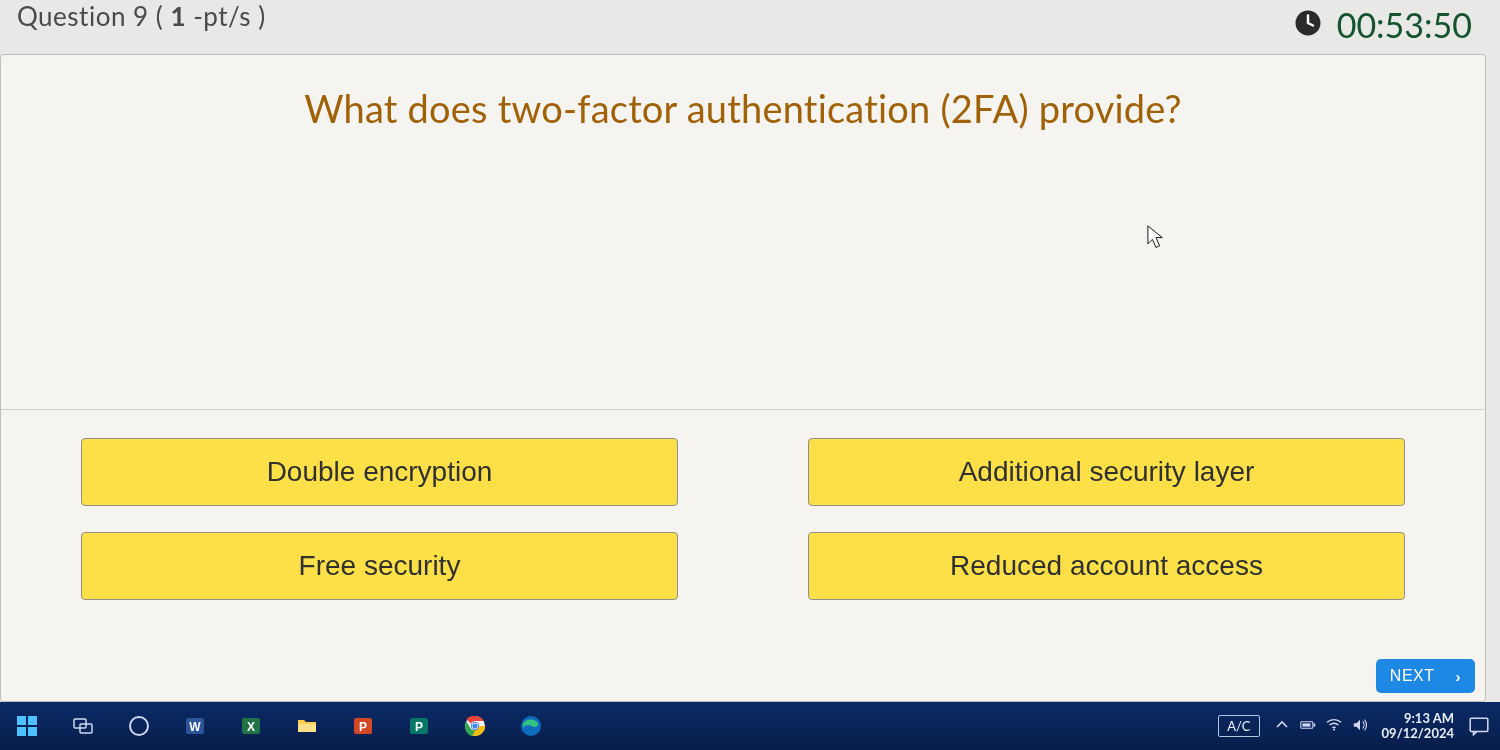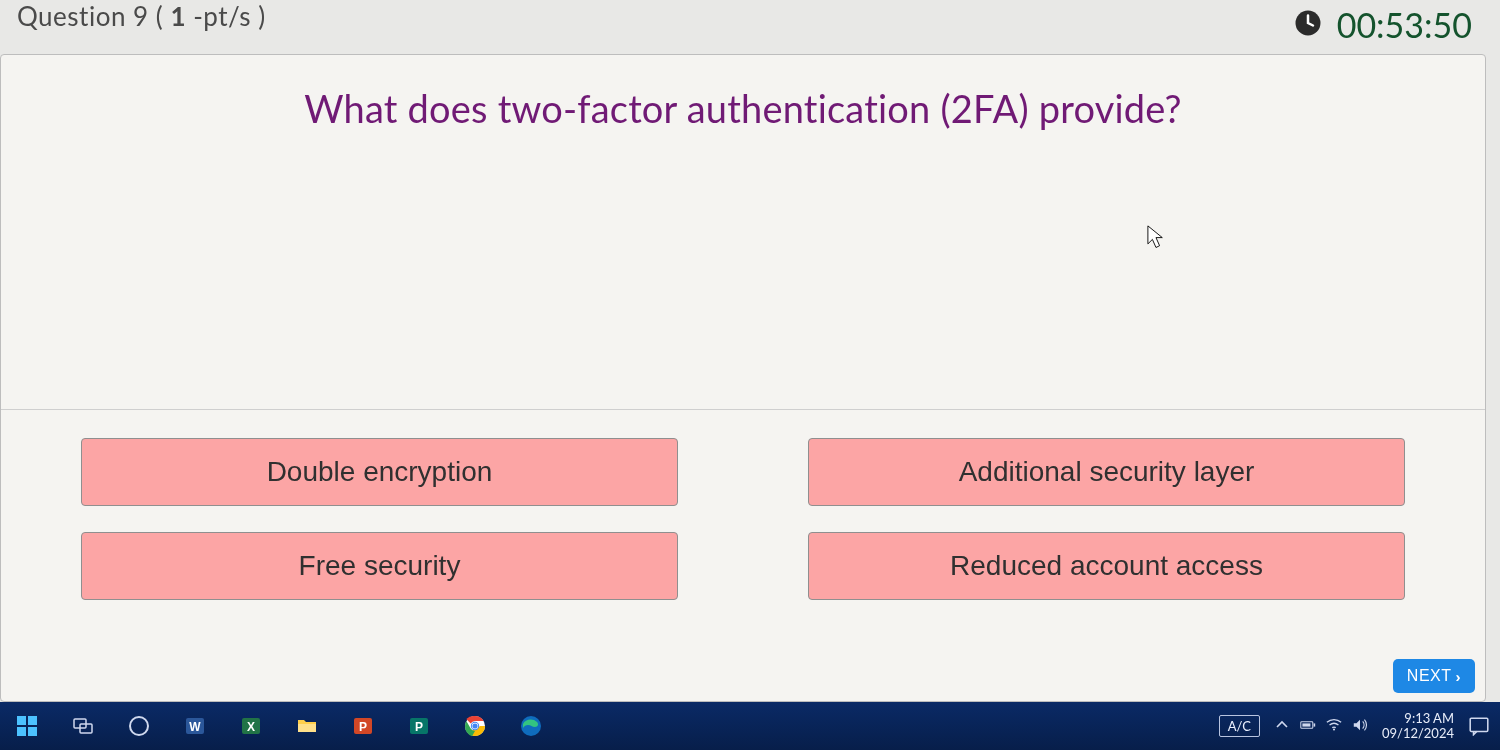--- a/index.html
+++ b/index.html
@@ -47,21 +47,21 @@
   }
   .question-area {
     flex: 0 0 55%;
     display: flex;
     justify-content: center;
     padding-top: 30px;
     border-bottom: 1px solid #cfcfcf;
   }
   .question-text {
     font-size: 38px;
-    color: #701a75;
+    color: #a16207;
     font-weight: 400;
     text-align: center;
     letter-spacing: 0.2px;
   }
 
   .answers {
     flex: 1;
     display: grid;
     grid-template-columns: 1fr 1fr;
     grid-template-rows: auto auto;
@@ -72,39 +72,39 @@
   }
   .answer {
     border: 1px solid #8f8f8f;
     border-radius: 4px;
     height: 68px;
     display: flex;
     align-items: center;
     justify-content: center;
     font-size: 28px;
     color: #303030;
-    background: #fca5a5;
+    background: #fde047;
     cursor: pointer;
   }
 
   .next-btn {
     position: absolute;
     right: 10px;
     bottom: 8px;
     background: #1e88e5;
     color: #fff;
     border: none;
     border-radius: 5px;
     padding: 8px 14px;
     font-size: 16px;
     font-weight: 500;
     letter-spacing: 0.5px;
     display: flex;
     align-items: center;
-    gap: 4px;
+    gap: 21px;
     cursor: pointer;
   }
   .next-btn .chev { font-size: 15px; font-weight: 700; }
 
   
   .taskbar {
     height: 48px;
     background: linear-gradient(#0a2a66, #071e4a);
     display: flex;
     align-items: center;
@@ -123,21 +123,21 @@
   .taskbar-right { margin-left: auto; display: flex; align-items: center; gap: 14px; }
   .lang {
     border: 1px solid #b8c4e0;
     padding: 2px 8px;
     font-size: 13px;
     color: #eaf0ff;
     border-radius: 2px;
   }
   .tray { display: flex; align-items: center; gap: 10px; color: #cfd8ee; }
   .tray svg { width: 16px; height: 16px; }
-  .clock { text-align: right; line-height: 1.15; font-size: 13px; color: #e8edf9; }
+  .clock { text-align: right; line-height: 1.15; font-size: 13px; color: #e8edf9; font-weight: bold; }
   .notif { width: 22px; height: 22px; display:flex; align-items:center; justify-content:center; }
 
   
   .cursor {
     position: absolute;
     top: 170px;
     right: 320px;
     width: 18px; height: 26px;
     pointer-events: none;
   }

